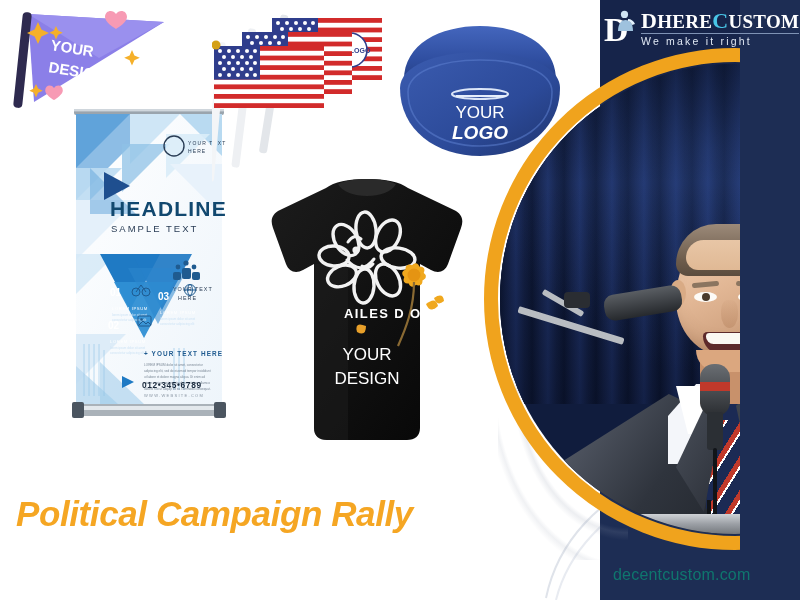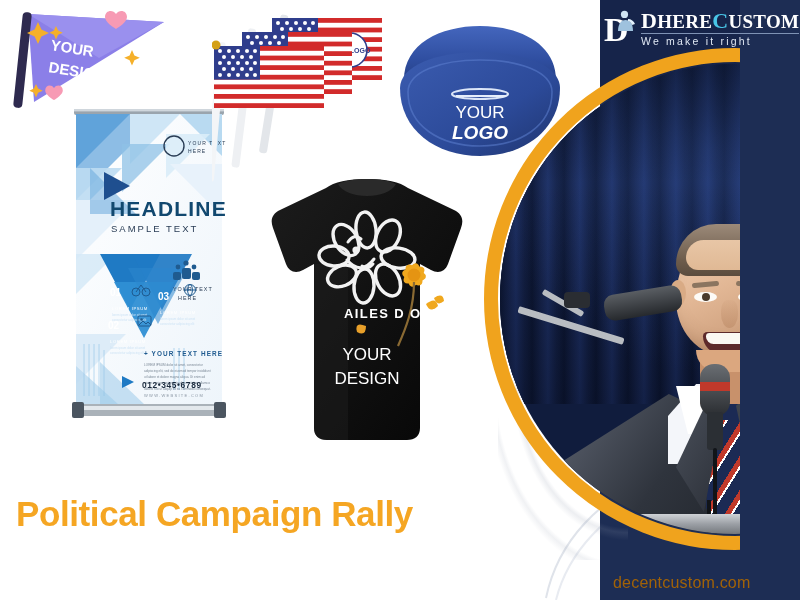--- a/index.html
+++ b/index.html
@@ -14,21 +14,21 @@
   .brand{position:absolute;left:604px;top:6px;width:196px;height:46px;z-index:12;display:flex;align-items:center;}
   .brand-mark{position:relative;width:36px;height:40px;flex:0 0 36px;}
   .brand-d{position:absolute;left:0;top:4px;font-size:34px;line-height:34px;font-weight:bold;color:#ffffff;font-family:"Liberation Serif",serif;}
   .brand-person{position:absolute;left:12px;top:1px;width:20px;height:22px;}
   .brand-text{display:flex;flex-direction:column;justify-content:center;margin-left:1px;}
   .brand-name{font-size:19px;line-height:20px;letter-spacing:.3px;font-weight:bold;white-space:nowrap;font-family:"Liberation Serif",serif;}
   .brand-name .w{color:#ffffff;}
   .brand-name .c{color:#49c6e8;}
   .brand-name .cap{font-size:22px;}
   .brand-tag{font-size:10.5px;line-height:13px;letter-spacing:2.2px;color:#dfe7f3;white-space:nowrap;border-top:1px solid #7f93b5;padding-top:1px;margin-top:1px;}
-  .brand-url{position:absolute;left:613px;top:566px;z-index:12;font-size:16px;color:#a16207;letter-spacing:.2px;margin-top:8px;}
+  .brand-url{position:absolute;left:613px;top:566px;z-index:12;font-size:16px;color:#0f766e;letter-spacing:.2px;}
 
   
   .photo-clip{position:absolute;left:500px;top:64px;width:470px;height:470px;border-radius:50%;overflow:hidden;z-index:5;}
   .photo-inner{position:absolute;left:0;top:0;width:470px;height:470px;background:#101c3d;}
   
   .curtain{position:absolute;left:0;top:0;width:470px;height:340px;
     background:
       repeating-linear-gradient(90deg,#0d1733 0px,#17254e 9px,#1d2f62 16px,#142146 24px,#0d1733 32px),
       #0f1a3a;}
   .curtain-sheen{position:absolute;left:0;top:0;width:470px;height:340px;
@@ -105,21 +105,21 @@
 
   
   .banner{position:absolute;left:70px;top:104px;width:158px;height:330px;z-index:8;}
 
   
   .tshirt{position:absolute;left:248px;top:178px;width:238px;height:282px;z-index:12;}
 
   
   .headline{position:absolute;left:16px;top:492px;width:570px;z-index:14;}
   .headline-1{font-size:28.5px;line-height:34px;color:#2b3458;letter-spacing:-.2px;}
-  .headline-2{font-size:35px;line-height:42px;color:#f5a623;font-weight:bold;letter-spacing:-.4px;margin-top:1px;}
+  .headline-2{font-size:35px;line-height:42px;color:#f5a623;font-weight:bold;letter-spacing:-.4px;margin-top:1px;font-style:italic;}
 
   .swoosh{position:absolute;left:540px;top:470px;width:120px;height:130px;z-index:1;}
 </style>
 </head>
 <body>
 
 <div id="canvas">
 
   <svg class="swoosh" viewBox="0 0 120 130">
     <path d="M118 4 C60 28 18 70 6 128" fill="none" stroke="#dfe3ea" stroke-width="2"></path>

